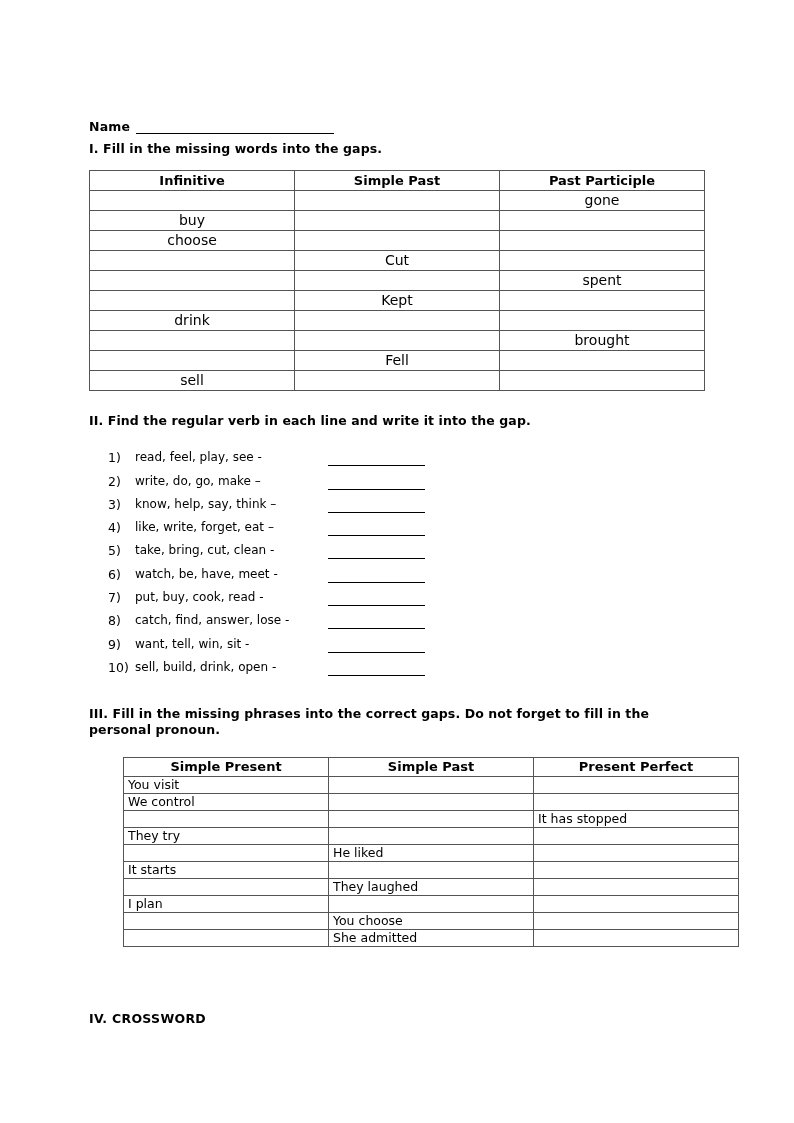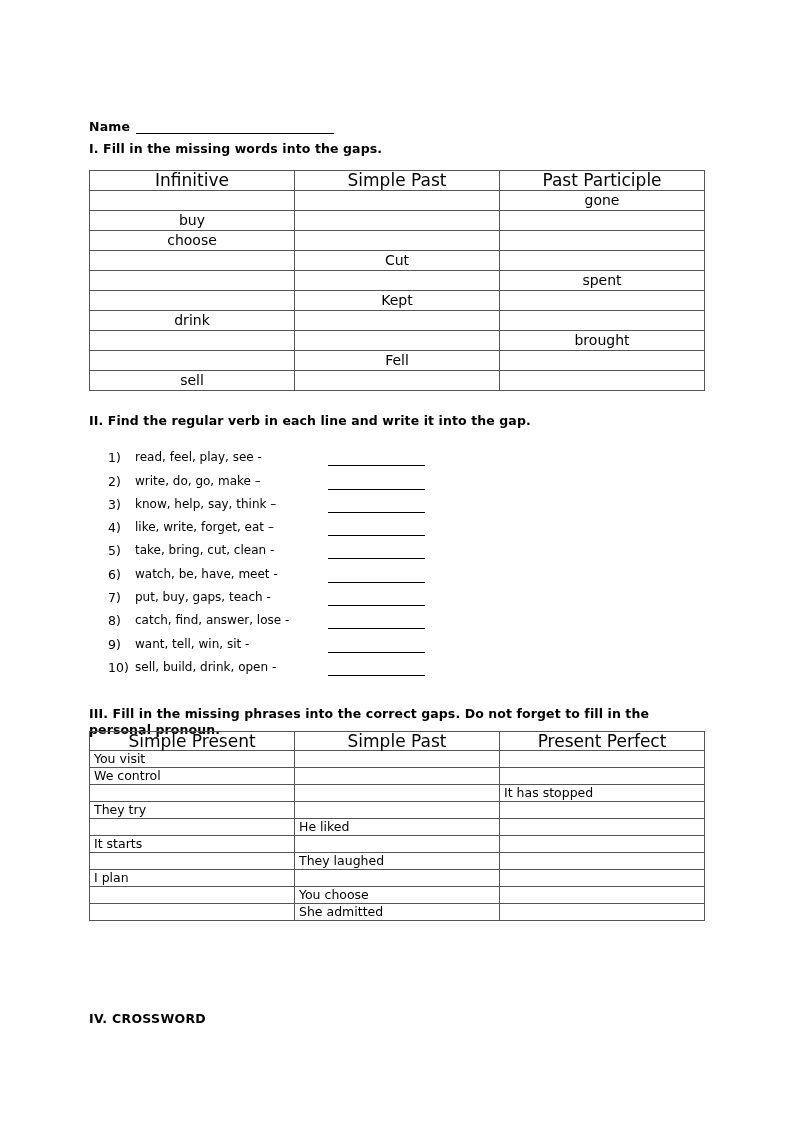--- a/index.html
+++ b/index.html
@@ -68,41 +68,41 @@
     table-layout: fixed;
     font-size: 13px;
   }
   table.wsheet td, table.wsheet th {
     border: 1px solid #555555;
     padding: 0;
     margin: 0;
     font-weight: normal;
   }
   table.wsheet thead th {
-    font-weight: normal;
-    font-size: 17px;
+    font-weight: bold;
+    font-size: 13px;
     text-align: center;
     height: 19px;
     line-height: 19px;
   }
   table.wsheet col.c1 { width: 205px; }
   table.wsheet col.c2 { width: 205px; }
   table.wsheet col.c3 { width: 205px; }
 
   
   #table-verbs { top: 170px; }
   #table-verbs tbody td {
     height: 19px;
     line-height: 19px;
     text-align: center;
     font-size: 14px;
   }
 
   
-  #table-tenses { top: 731px; }
+  #table-tenses { top: 757px; margin-left: 34px; }
   #table-tenses tbody td {
     height: 16px;
     line-height: 16px;
     text-align: left;
     padding-left: 4px;
     font-size: 12.5px;
   }
   #table-tenses thead th {
     height: 18px;
     line-height: 18px;
@@ -246,21 +246,21 @@
         <span class="verb-text">take, bring, cut, clean -</span>
         <span class="verb-gap"></span>
       </div>
       <div class="verb-item">
         <span class="verb-num">6)</span>
         <span class="verb-text">watch, be, have, meet -</span>
         <span class="verb-gap"></span>
       </div>
       <div class="verb-item">
         <span class="verb-num">7)</span>
-        <span class="verb-text">put, buy, gaps, teach -</span>
+        <span class="verb-text">put, buy, cook, read -</span>
         <span class="verb-gap"></span>
       </div>
       <div class="verb-item">
         <span class="verb-num">8)</span>
         <span class="verb-text">catch, find, answer, lose -</span>
         <span class="verb-gap"></span>
       </div>
       <div class="verb-item">
         <span class="verb-num">9)</span>
         <span class="verb-text">want, tell, win, sit -</span>

